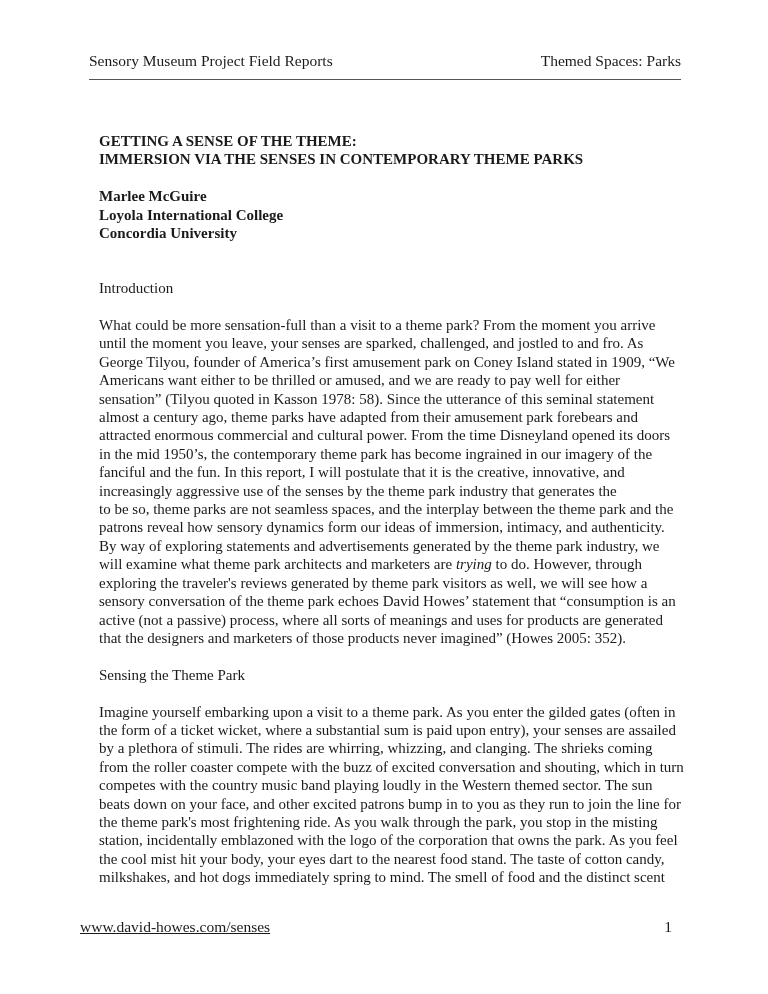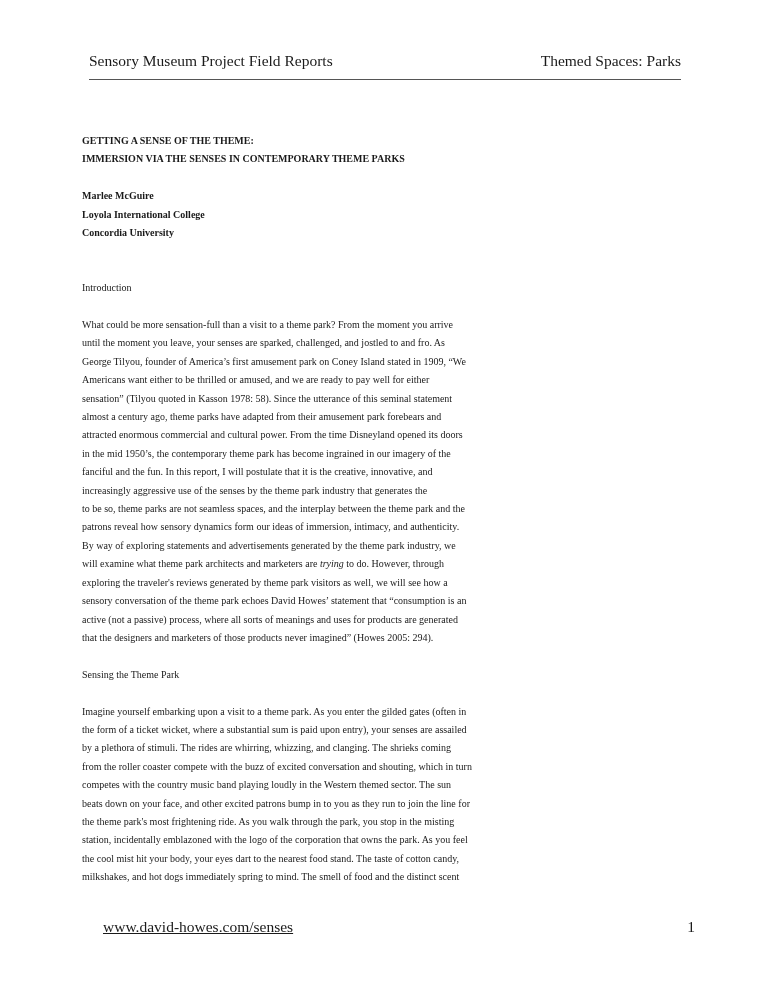--- a/index.html
+++ b/index.html
@@ -33,40 +33,40 @@
     .header-rule {
       position: absolute;
       left: 89px;
       top: 79px;
       width: 592px;
       height: 0;
       border-top: 1px solid #555;
     }
     .content {
       position: absolute;
-      left: 82px;
+      left: 99px;
       top: 132px;
       width: 600px;
-      font-size: 10px;
+      font-size: 15px;
       line-height: 18.4px;
     }
     .title-line, .author-line {
       font-weight: bold;
       white-space: nowrap;
     }
     .block-gap { height: 18.4px; }
     .section-heading {
     }
     .para-line {
       white-space: nowrap;
     }
     em { }
     .running-footer {
       position: absolute;
-      left: 103px;
+      left: 80px;
       top: 918px;
       width: 592px;
       font-size: 15.5px;
       line-height: 18px;
       display: flex;
       justify-content: space-between;
     }
     .footer-link {
       color: #1a1a1a;
       text-decoration: underline;
@@ -115,21 +115,21 @@
       <div class="para-line">in the mid 1950’s, the contemporary theme park has become ingrained in our imagery of the</div>
       <div class="para-line">fanciful and the fun. In this report, I will postulate that it is the creative, innovative, and</div>
       <div class="para-line">increasingly aggressive use of the senses by the theme park industry that generates the</div>
       <div class="para-line">to be so, theme parks are not seamless spaces, and the interplay between the theme park and the</div>
       <div class="para-line">patrons reveal how sensory dynamics form our ideas of immersion, intimacy, and authenticity.</div>
       <div class="para-line">By way of exploring statements and advertisements generated by the theme park industry, we</div>
       <div class="para-line"><span>will examine what theme park architects and marketers are </span><em>trying</em><span> to do.  However, through</span></div>
       <div class="para-line">exploring the traveler's reviews generated by theme park visitors as well, we will see how a</div>
       <div class="para-line">sensory conversation of the theme park echoes David Howes’ statement that “consumption is an</div>
       <div class="para-line">active (not a passive) process, where all sorts of meanings and uses for products are generated</div>
-      <div class="para-line">that the designers and marketers of those products never imagined” (Howes 2005: 294).</div>
+      <div class="para-line">that the designers and marketers of those products never imagined” (Howes 2005: 352).</div>
     </div>
 
     <div class="block-gap"></div>
 
     <div class="section-heading">Sensing the Theme Park</div>
     <div class="block-gap"></div>
 
     <div>
       <div class="para-line">Imagine yourself embarking upon a visit to a theme park.  As you enter the gilded gates (often in</div>
       <div class="para-line">the form of a ticket wicket, where a substantial sum is paid upon entry), your senses are assailed</div>

